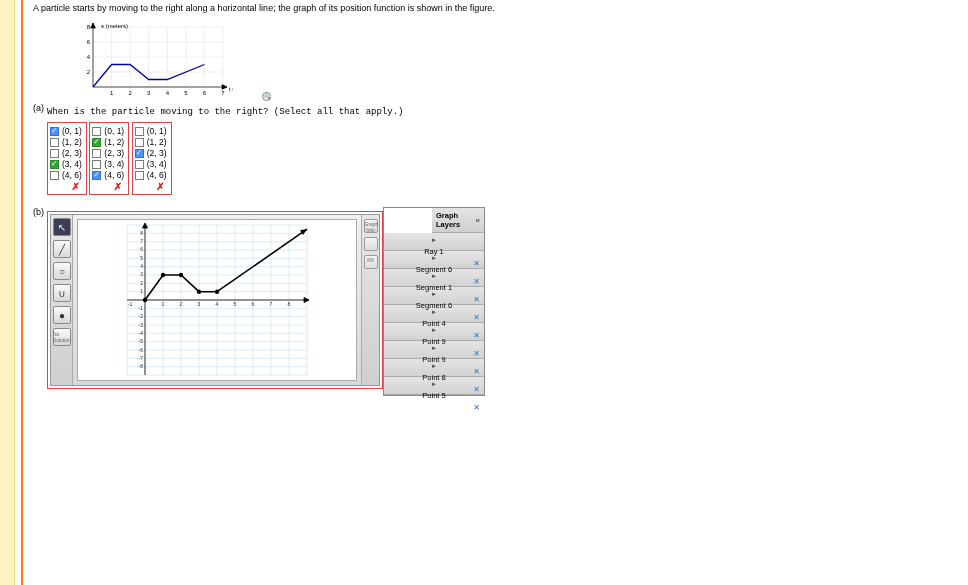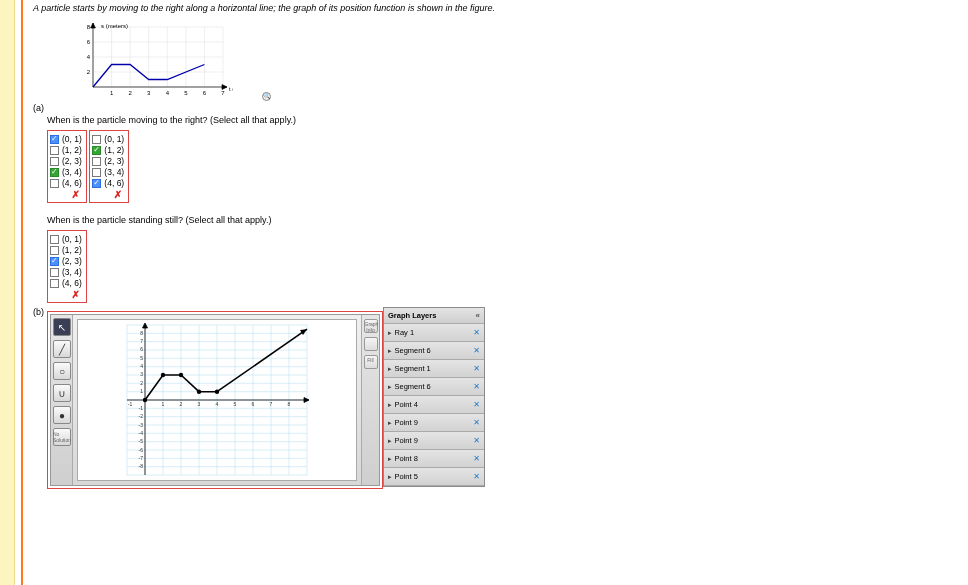--- a/index.html
+++ b/index.html
@@ -27,25 +27,25 @@
   }
   .orange-bar {
     width: 2px;
     background: #ff7a1a;
     flex-shrink: 0;
   }
   .content {
     padding: 3px 10px 10px 10px;
     flex: 1;
   }
-  .prompt-line { margin-bottom: 8px; font-style: italic; }
+  .prompt-line { margin-bottom: 8px; }
   .part-row { display: flex; margin-top: 4px; }
   .part-label { width: 14px; flex-shrink: 0; }
   .part-body { flex: 1; }
-  .question-text { margin: 12px 0 3px 0; }
+  .question-text { margin: 4px 0 3px 0; font-family: Liberation Mono, monospace; }
 
   
   .pos-graph-wrap {
     position: relative;
     margin: 4px 0 4px 40px;
     width: 160px;
   }
   .pos-graph {
     width: 100%;
     height: 78px;
@@ -63,21 +63,21 @@
     line-height: 7px;
     text-align: center;
     color: #555;
   }
 
   
   .answer-box {
     border: 1px solid #d44;
     display: inline-block;
     padding: 2px 4px 2px 2px;
-    margin: 2px 0 0 0;
+    margin: 2px 0 8px 0;
     min-width: 28px;
   }
   .cb-row {
     display: flex;
     align-items: center;
     gap: 3px;
     margin: 1px 0;
     font-size: 8.5px;
   }
   .cb {
@@ -185,30 +185,32 @@
     font-size: 7.5px;
   }
   .layers-head {
     background: linear-gradient(#e4e4e4,#cfcfcf);
     padding: 3px 4px;
     border-bottom: 1px solid #aaa;
     font-weight: bold;
     display: flex;
     justify-content: space-between;
     align-items: center;
+    margin-left: 48px;
   }
   .layers-head .chev { font-size: 8px; color:#555; }
   .layer-row {
     background: linear-gradient(#e4e4e4,#d2d2d2);
     border-bottom: 1px solid #aaa;
     padding: 3px 4px;
     display: flex;
     align-items: center;
     gap: 3px;
     height: 18px;
+    flex-direction: column;
   }
   .tri { font-size: 7px; color:#444; }
   .layer-del { margin-left: auto; color:#247bc9; font-size:8px; }
 
   .graph-and-layers {
     display: flex;
     gap: 0;
     align-items: flex-start;
   }
 </style>
@@ -304,21 +306,20 @@
               <span class="cb"></span>
               <span>(2, 3)</span>
             </div><div class="cb-row">
               <span class="cb"></span>
               <span>(3, 4)</span>
             </div><div class="cb-row">
               <span class="cb checked"></span>
               <span>(4, 6)</span>
             </div><div class="answer-foot"><span class="wrong-x">✗</span></div></div>
 
-        <div class="question-text">When is the particle standing still? (Select all that apply.)</div>
         <div class="answer-box" id="box-still"><div class="cb-row">
               <span class="cb"></span>
               <span>(0, 1)</span>
             </div><div class="cb-row">
               <span class="cb"></span>
               <span>(1, 2)</span>
             </div><div class="cb-row">
               <span class="cb checked"></span>
               <span>(2, 3)</span>
             </div><div class="cb-row">

